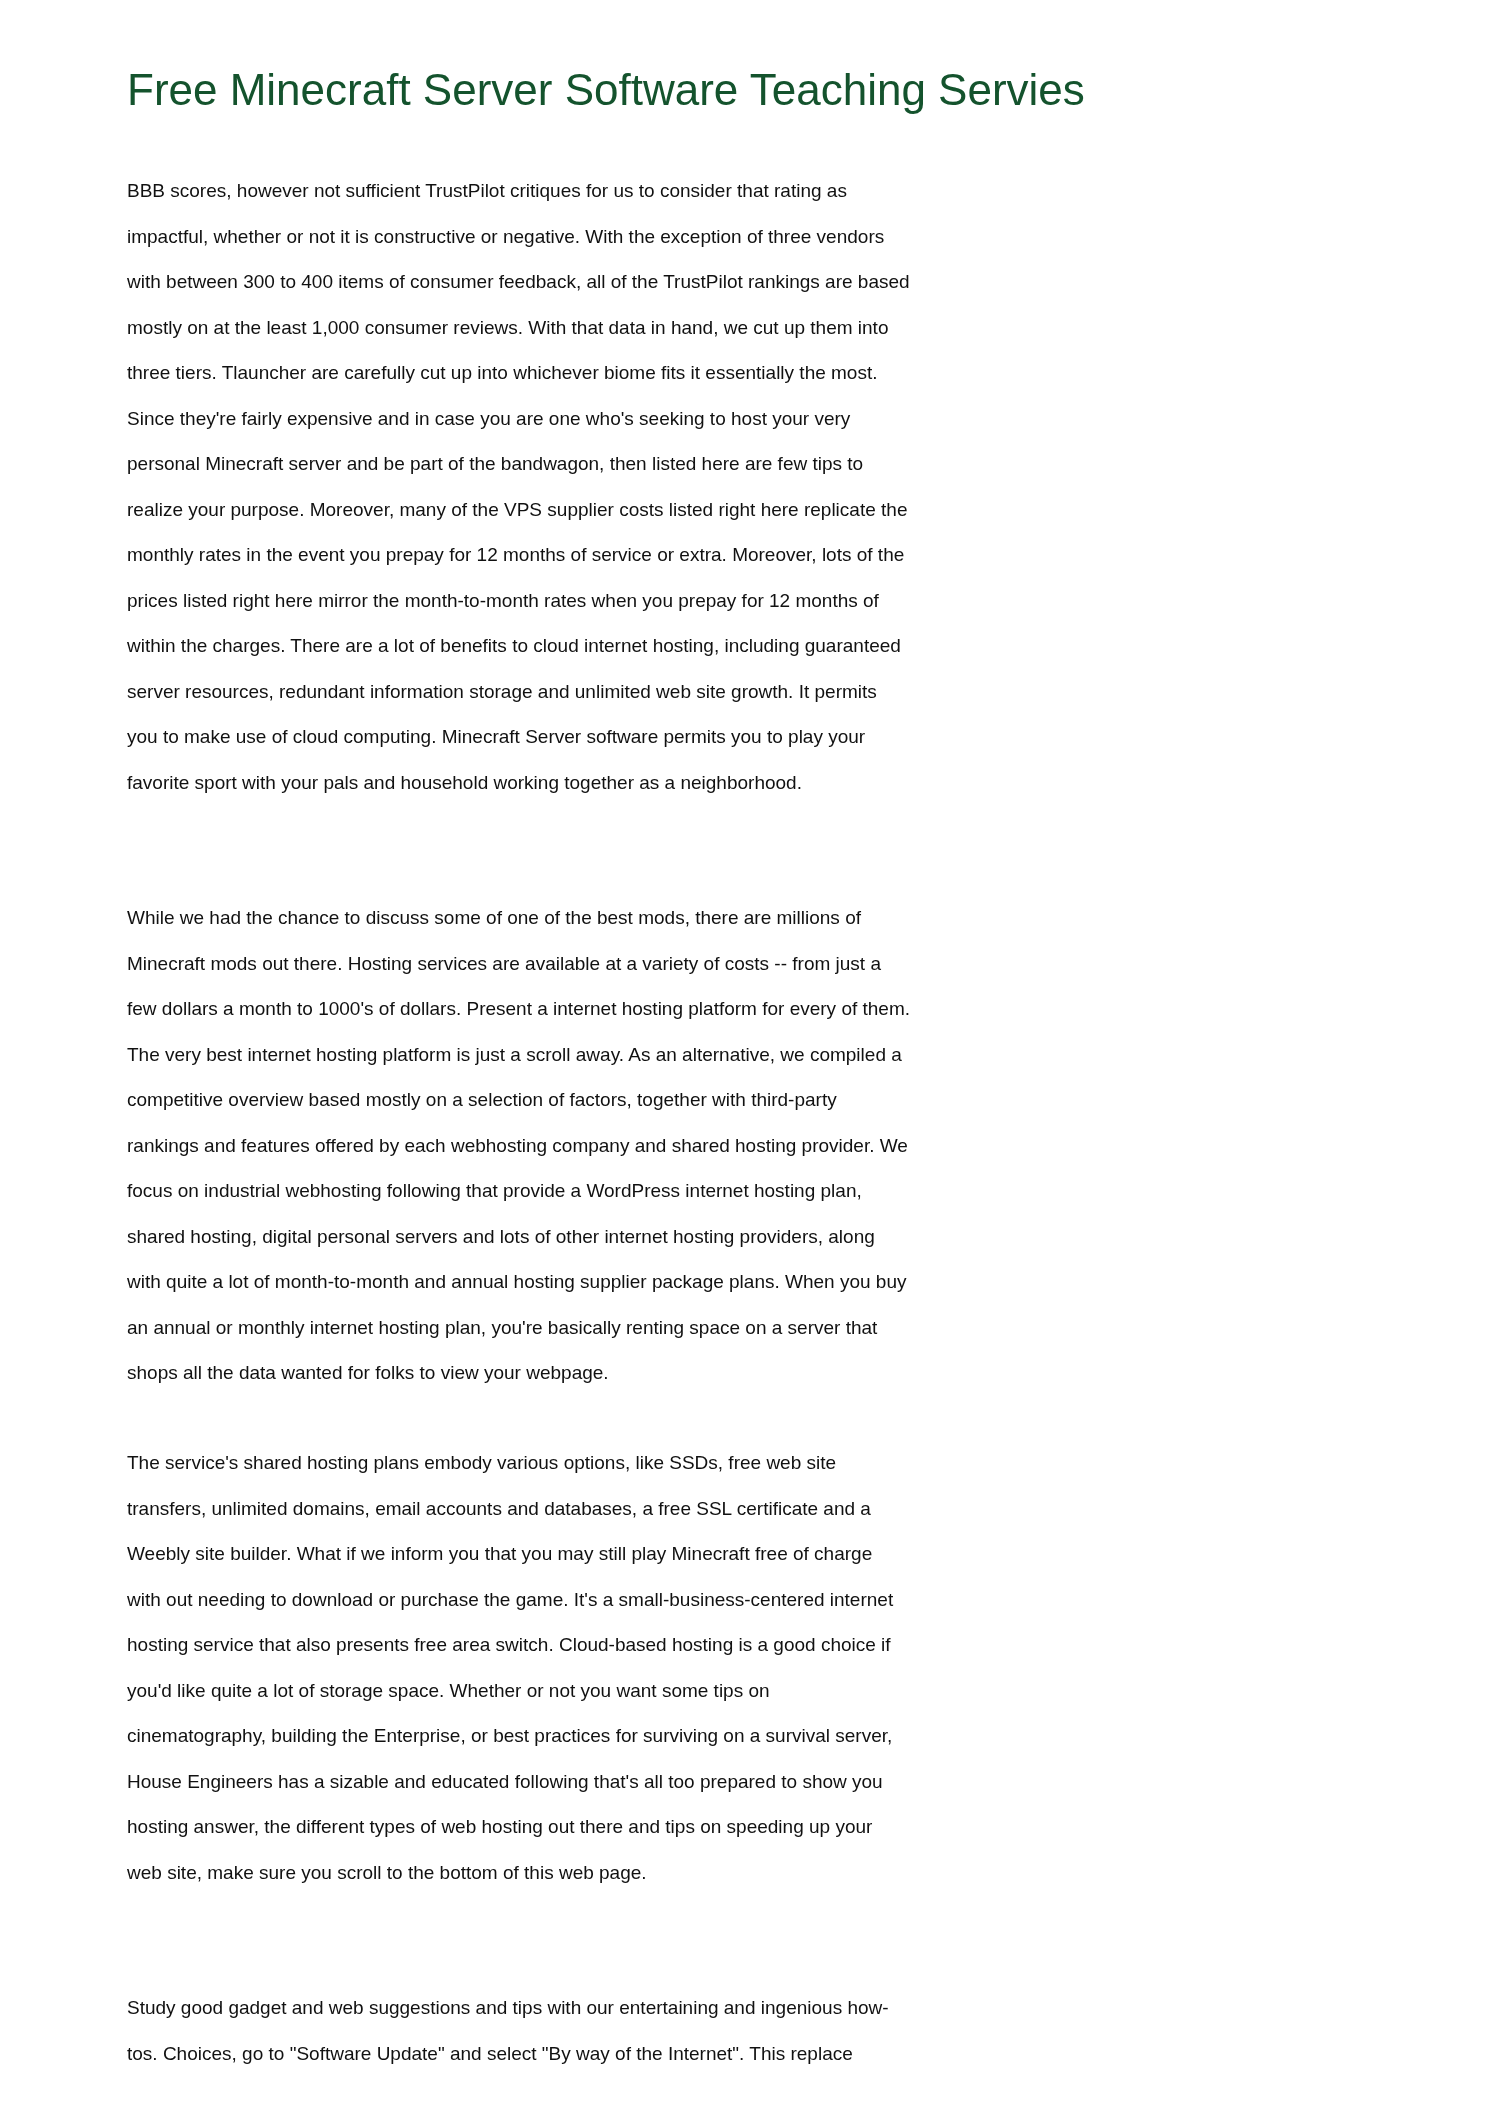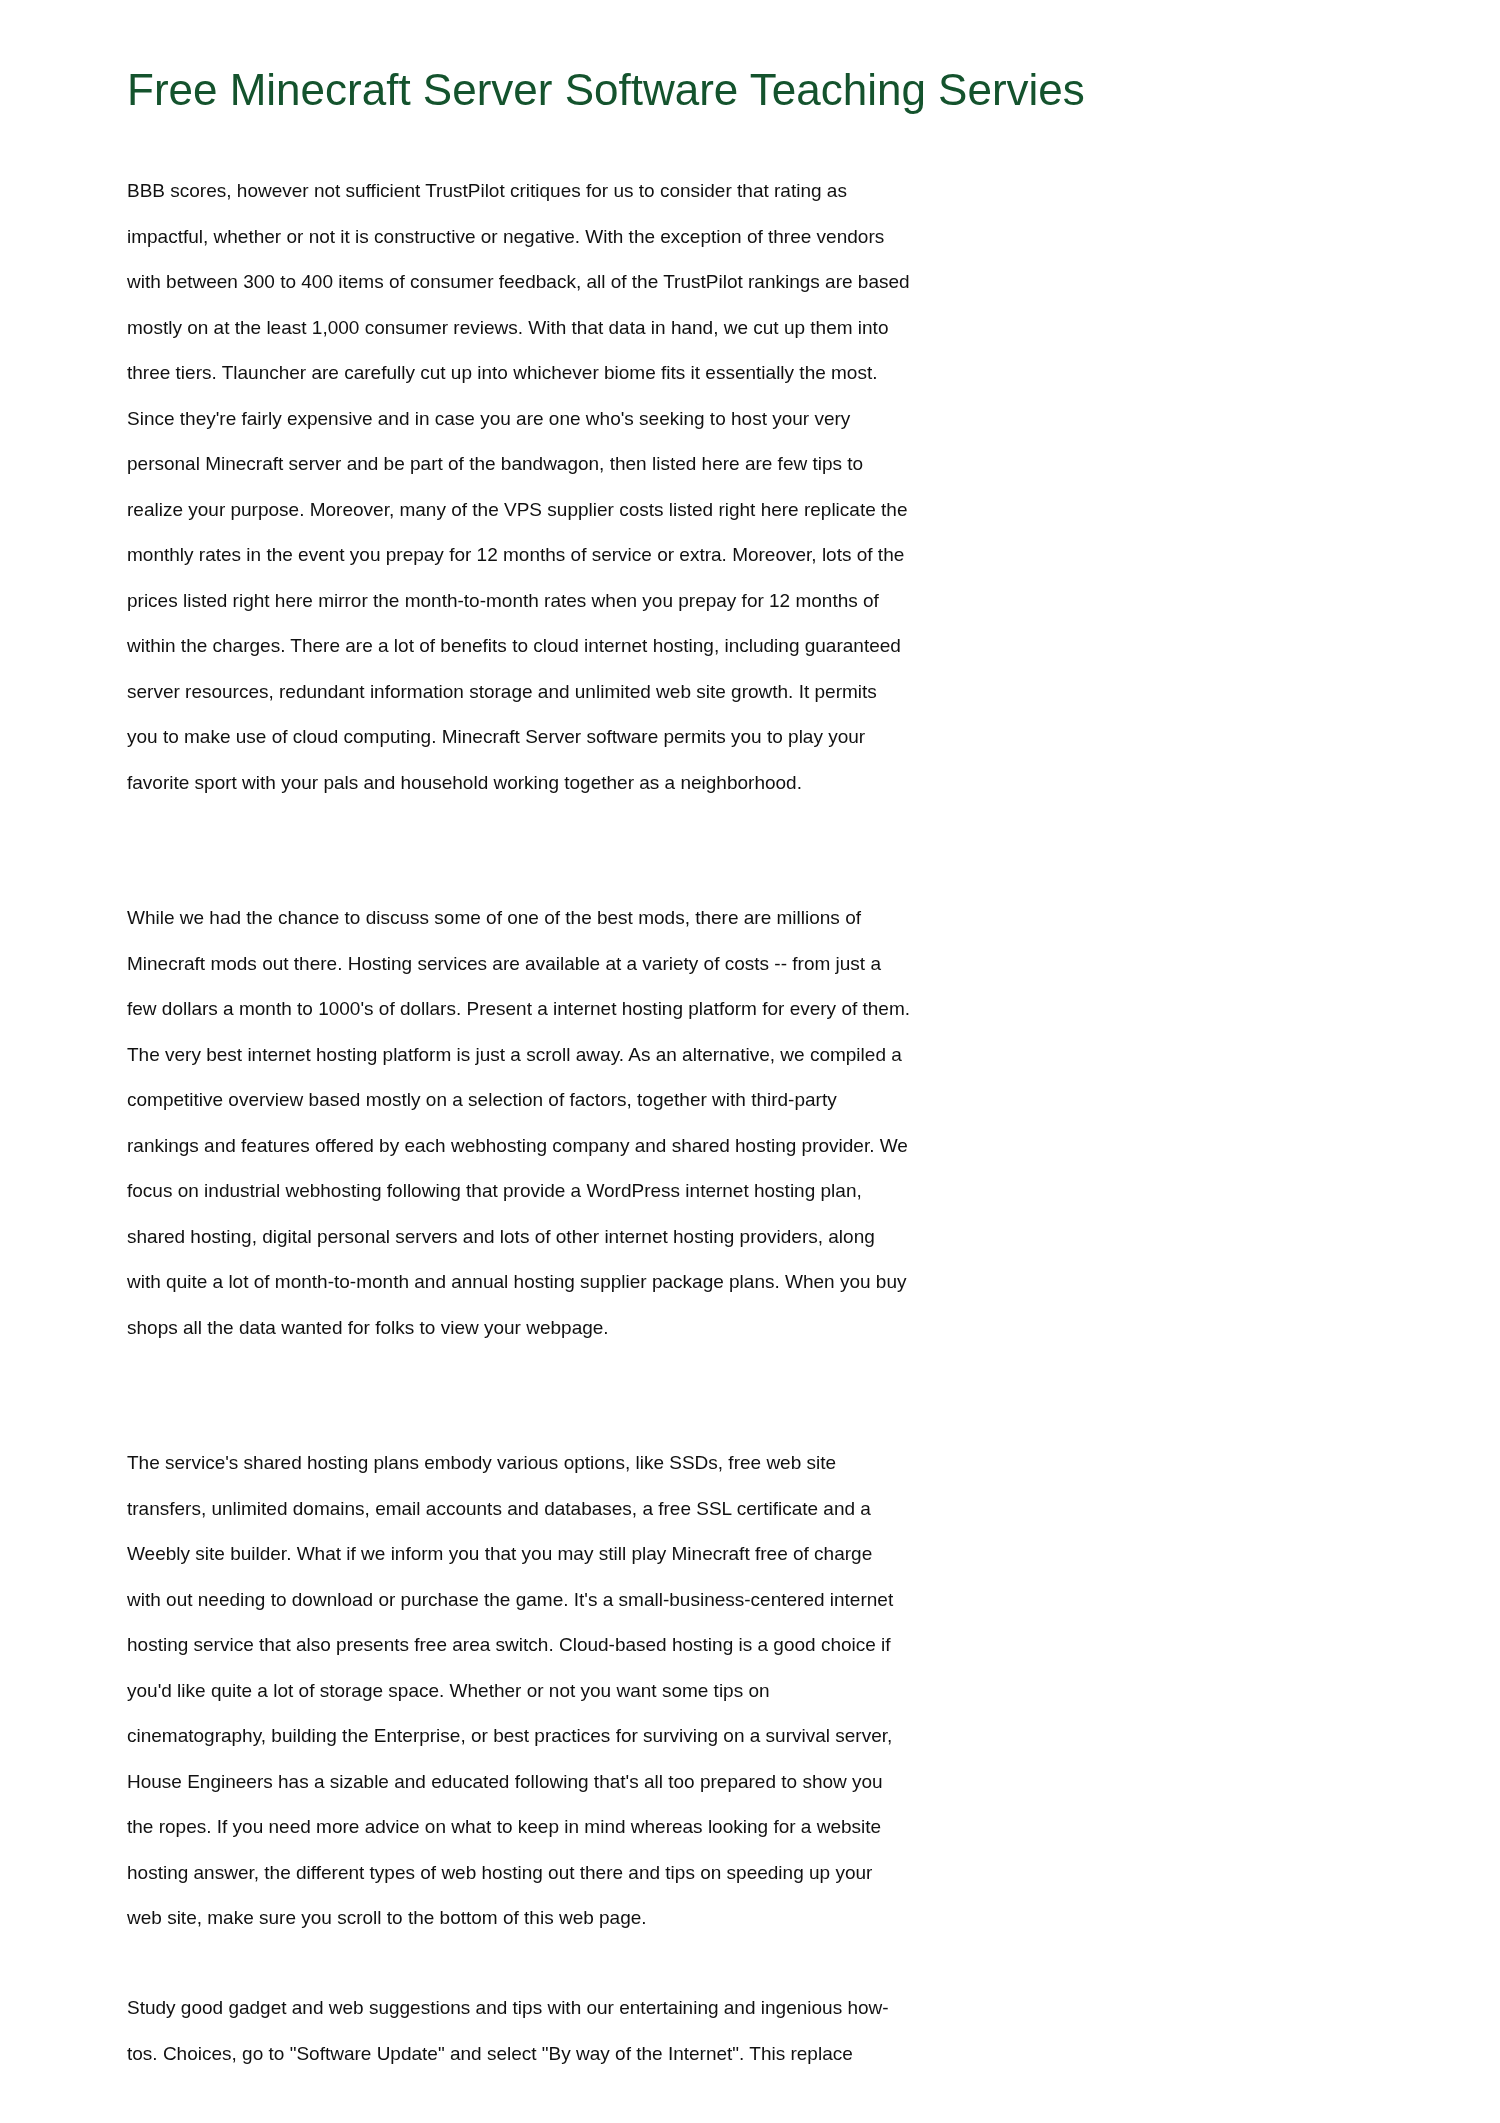--- a/index.html
+++ b/index.html
@@ -74,33 +74,33 @@
   <p class="para" id="p1">
     <span class="line">While we had the chance to discuss some of one of the best mods, there are millions of</span>
     <span class="line">Minecraft mods out there. Hosting services are available at a variety of costs -- from just a</span>
     <span class="line">few dollars a month to 1000's of dollars. Present a internet hosting platform for every of them.</span>
     <span class="line">The very best internet hosting platform is just a scroll away. As an alternative, we compiled a</span>
     <span class="line">competitive overview based mostly on a selection of factors, together with third-party</span>
     <span class="line">rankings and features offered by each webhosting company and shared hosting provider. We</span>
     <span class="line">focus on industrial webhosting following that provide a WordPress internet hosting plan,</span>
     <span class="line">shared hosting, digital personal servers and lots of other internet hosting providers, along</span>
     <span class="line">with quite a lot of month-to-month and annual hosting supplier package plans. When you buy</span>
+    <span class="line">an annual or monthly internet hosting plan, you're basically renting space on a server that</span>
     <span class="line">shops all the data wanted for folks to view your webpage.</span>
   </p>
 
   <p class="para" id="p2">
     <span class="line">The service's shared hosting plans embody various options, like SSDs, free web site</span>
     <span class="line">transfers, unlimited domains, email accounts and databases, a free SSL certificate and a</span>
     <span class="line">Weebly site builder. What if we inform you that you may still play Minecraft free of charge</span>
     <span class="line">with out needing to download or purchase the game. It's a small-business-centered internet</span>
     <span class="line">hosting service that also presents free area switch. Cloud-based hosting is a good choice if</span>
     <span class="line">you'd like quite a lot of storage space. Whether or not you want some tips on</span>
     <span class="line">cinematography, building the Enterprise, or best practices for surviving on a survival server,</span>
     <span class="line">House Engineers has a sizable and educated following that's all too prepared to show you</span>
-    <span class="line">the ropes. If you need more advice on what to keep in mind whereas looking for a website</span>
     <span class="line">hosting answer, the different types of web hosting out there and tips on speeding up your</span>
     <span class="line">web site, make sure you scroll to the bottom of this web page.</span>
   </p>
 
   <p class="para" id="p3">
     <span class="line">Study good gadget and web suggestions and tips with our entertaining and ingenious how-</span>
     <span class="line">tos. Choices, go to "Software Update" and select "By way of the Internet". This replace</span>
   </p>
 </div>
 

